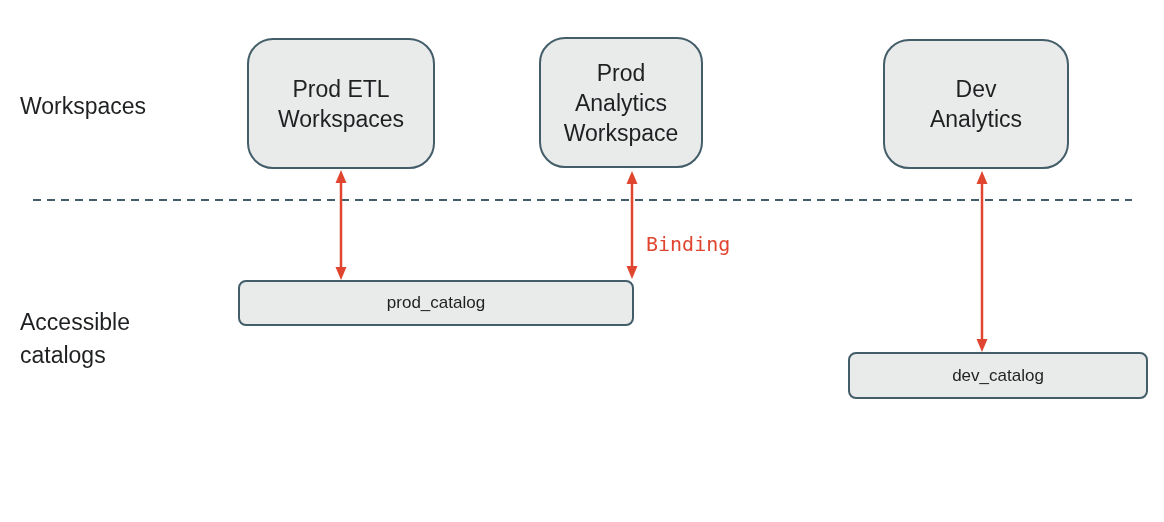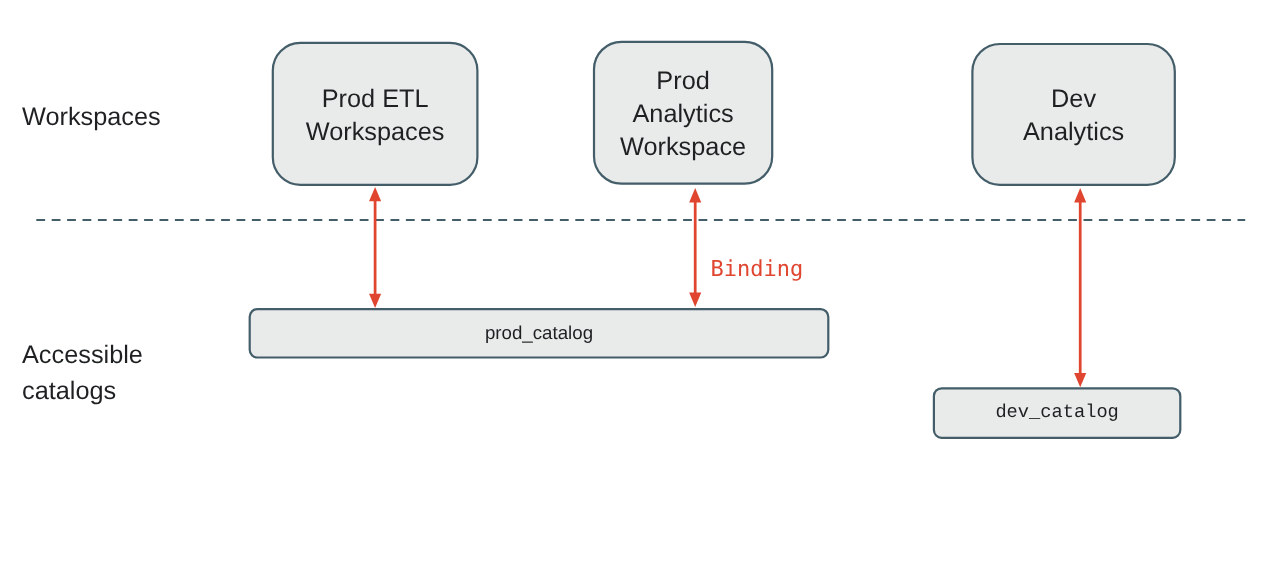--- a/index.html
+++ b/index.html
@@ -54,22 +54,22 @@
     position: absolute;
     background: var(--box-fill);
     border: 2px solid var(--box-border);
     border-radius: 8px;
     display: flex;
     align-items: center;
     justify-content: center;
     text-align: center;
     font-size: 17px;
   }
-  .cat-box.prod { left: 226px; top: 280px; width: 528px; height: 46px; }
-  .cat-box.dev  { left: 848px; top: 352px; width: 226px; height: 47px; font-family: Liberation Mono, monospace; }
+  .cat-box.prod { left: 238px; top: 280px; width: 396px; height: 46px; }
+  .cat-box.dev  { left: 848px; top: 352px; width: 300px; height: 47px; }
 
   .binding-label {
     position: absolute;
     left: 646px;
     top: 232px;
     font-family: "DejaVu Sans Mono", monospace;
     font-size: 20px;
     color: var(--arrow);
   }
   svg.overlay {

